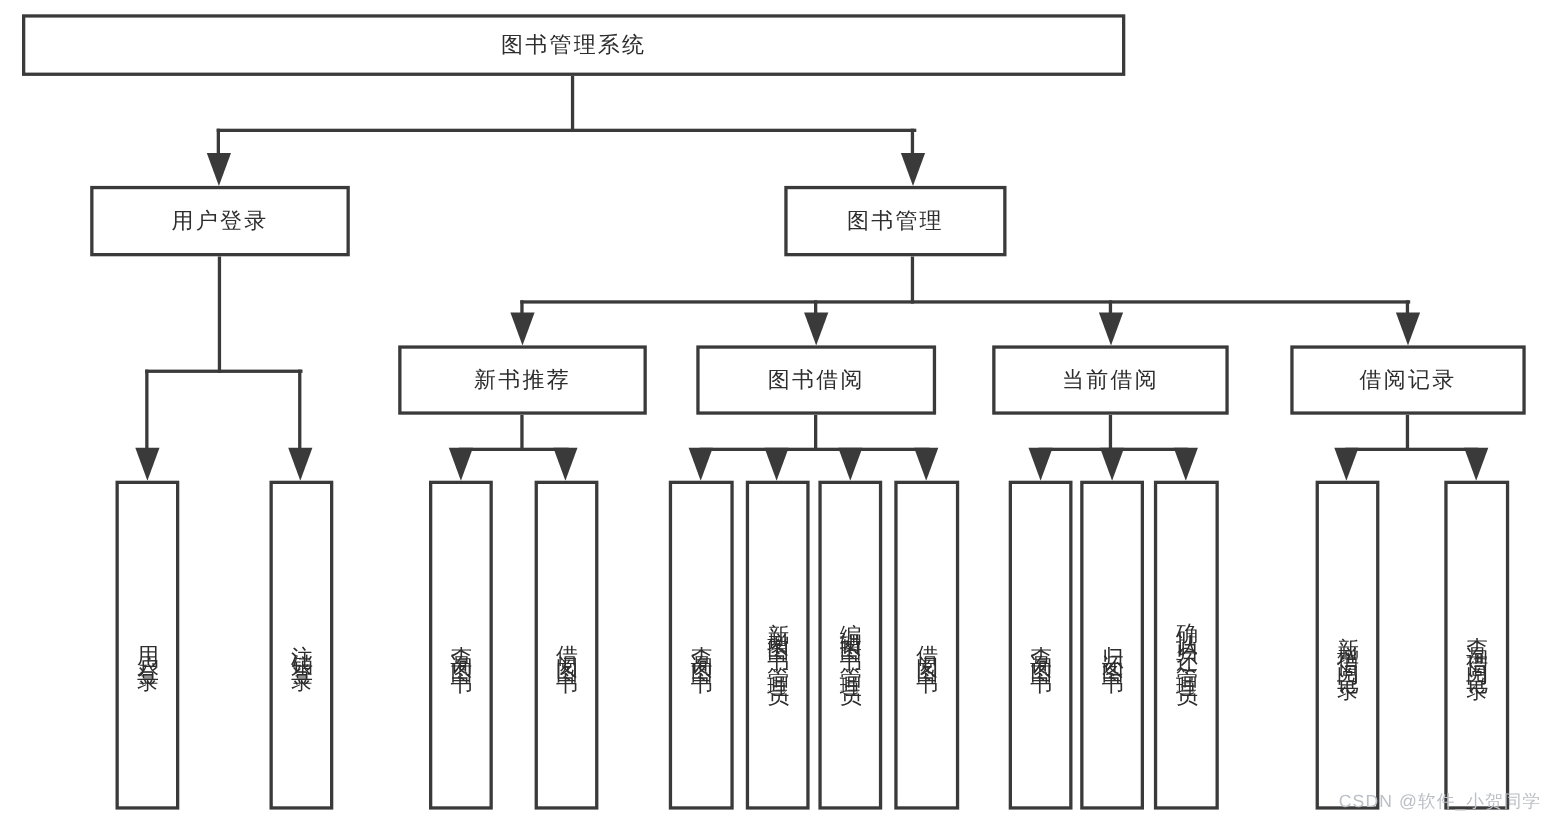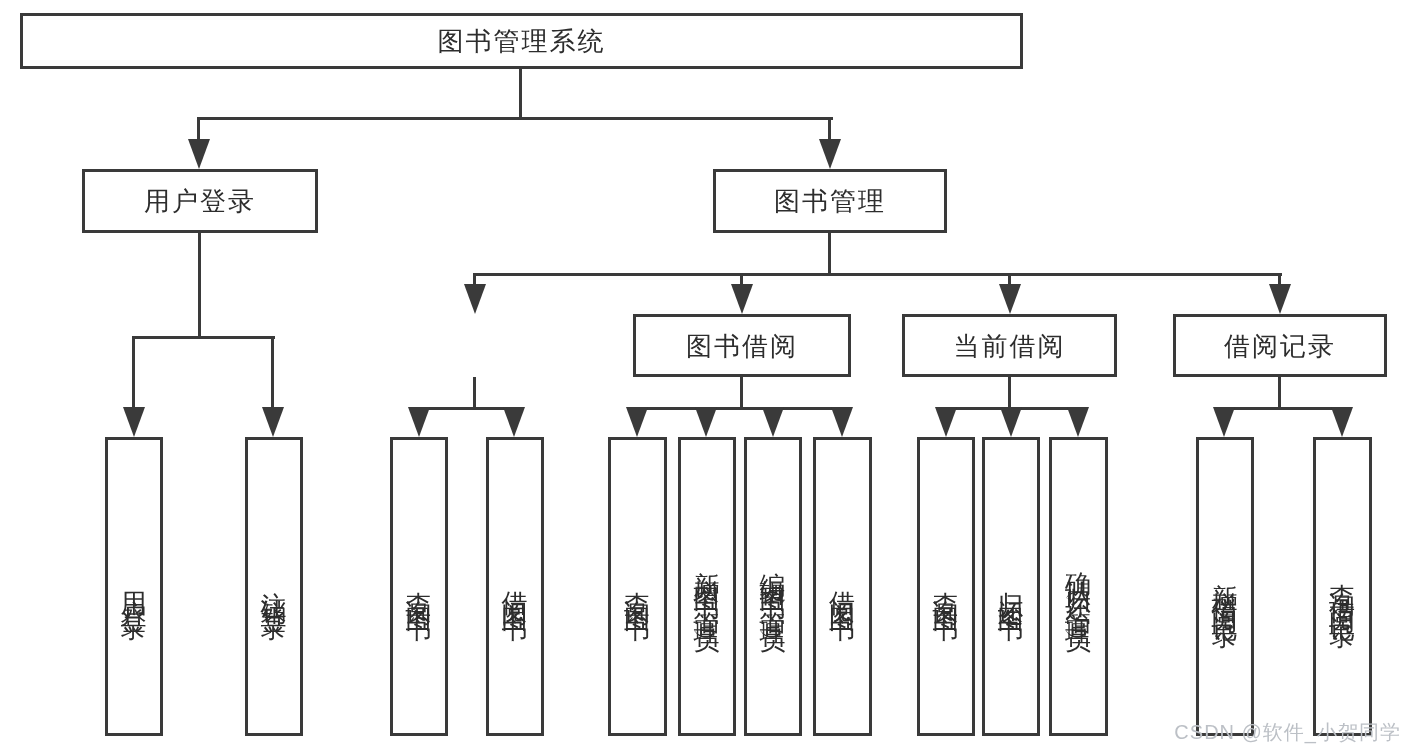--- a/index.html
+++ b/index.html
@@ -5,42 +5,42 @@
   html,body{margin:0;padding:0;background:#ffffff;}
   .canvas{
     position:relative;width:1405px;height:747px;background:#ffffff;
     font-family:"Liberation Sans","DejaVu Sans",sans-serif;
     overflow:hidden;
   }
   .box{
     position:absolute;box-sizing:border-box;
     border:3px solid #3a3a3a;background:#ffffff;color:#2d2d2d;
     display:flex;align-items:center;justify-content:center;
-    font-size:26px;line-height:1;
+    font-size:20px;line-height:1;
   }
   .box.h span{letter-spacing:2px;white-space:nowrap;}
   .box.v span{
     writing-mode:vertical-rl;text-orientation:mixed;
     letter-spacing:8px;white-space:nowrap;
   }
   .ln{position:absolute;background:#3a3a3a;}
   .ar{
     position:absolute;width:0;height:0;
     border-left:11px solid transparent;border-right:11px solid transparent;
     border-top:30px solid #3a3a3a;
   }
   .watermark{
     position:absolute;top:719px;right:4px;
-    font-size:20px;letter-spacing:1px;color:#bcc0c6;z-index:5;
+    font-size:16px;letter-spacing:1px;color:#bcc0c6;z-index:5;
     white-space:nowrap;
   }
   
   .n-root{left:20px;top:13px;width:1003px;height:56px;}
   .n-login{left:82px;top:169px;width:236px;height:64px;}
-  .n-mgmt{left:713px;top:169px;width:234px;height:64px;}
+  .n-mgmt{left:713px;top:169px;width:202px;height:64px;}
   .n-newbook{left:362px;top:314px;width:226px;height:63px;}
   .n-borrow{left:633px;top:314px;width:218px;height:63px;}
   .n-current{left:902px;top:314px;width:215px;height:63px;}
   .n-records{left:1173px;top:314px;width:214px;height:63px;}
   .vbox{top:437px;height:299px;width:58px;}
   .n-a1{left:105px;} .n-a2{left:245px;}
   .n-b1{left:390px;} .n-b2{left:486px;}
   .n-c1{left:608px;width:59px;} .n-c2{left:678px;} .n-c3{left:744px;} .n-c4{left:813px;width:59px;}
   .n-d1{left:917px;} .n-d2{left:982px;} .n-d3{left:1049px;width:59px;}
   .n-e1{left:1196px;} .n-e2{left:1313px;width:59px;}
@@ -103,20 +103,23 @@
     <span>图书管理系统</span>
   </div>
 
   <div class="box h n-login">
     <span>用户登录</span>
   </div>
   <div class="box h n-mgmt">
     <span>图书管理</span>
   </div>
 
+  <div class="box h n-newbook">
+    <span>新书推荐</span>
+  </div>
   <div class="box h n-current">
     <span>当前借阅</span>
   </div>
   <div class="box h n-borrow">
     <span>图书借阅</span>
   </div>
   <div class="box h n-records">
     <span>借阅记录</span>
   </div>
 

